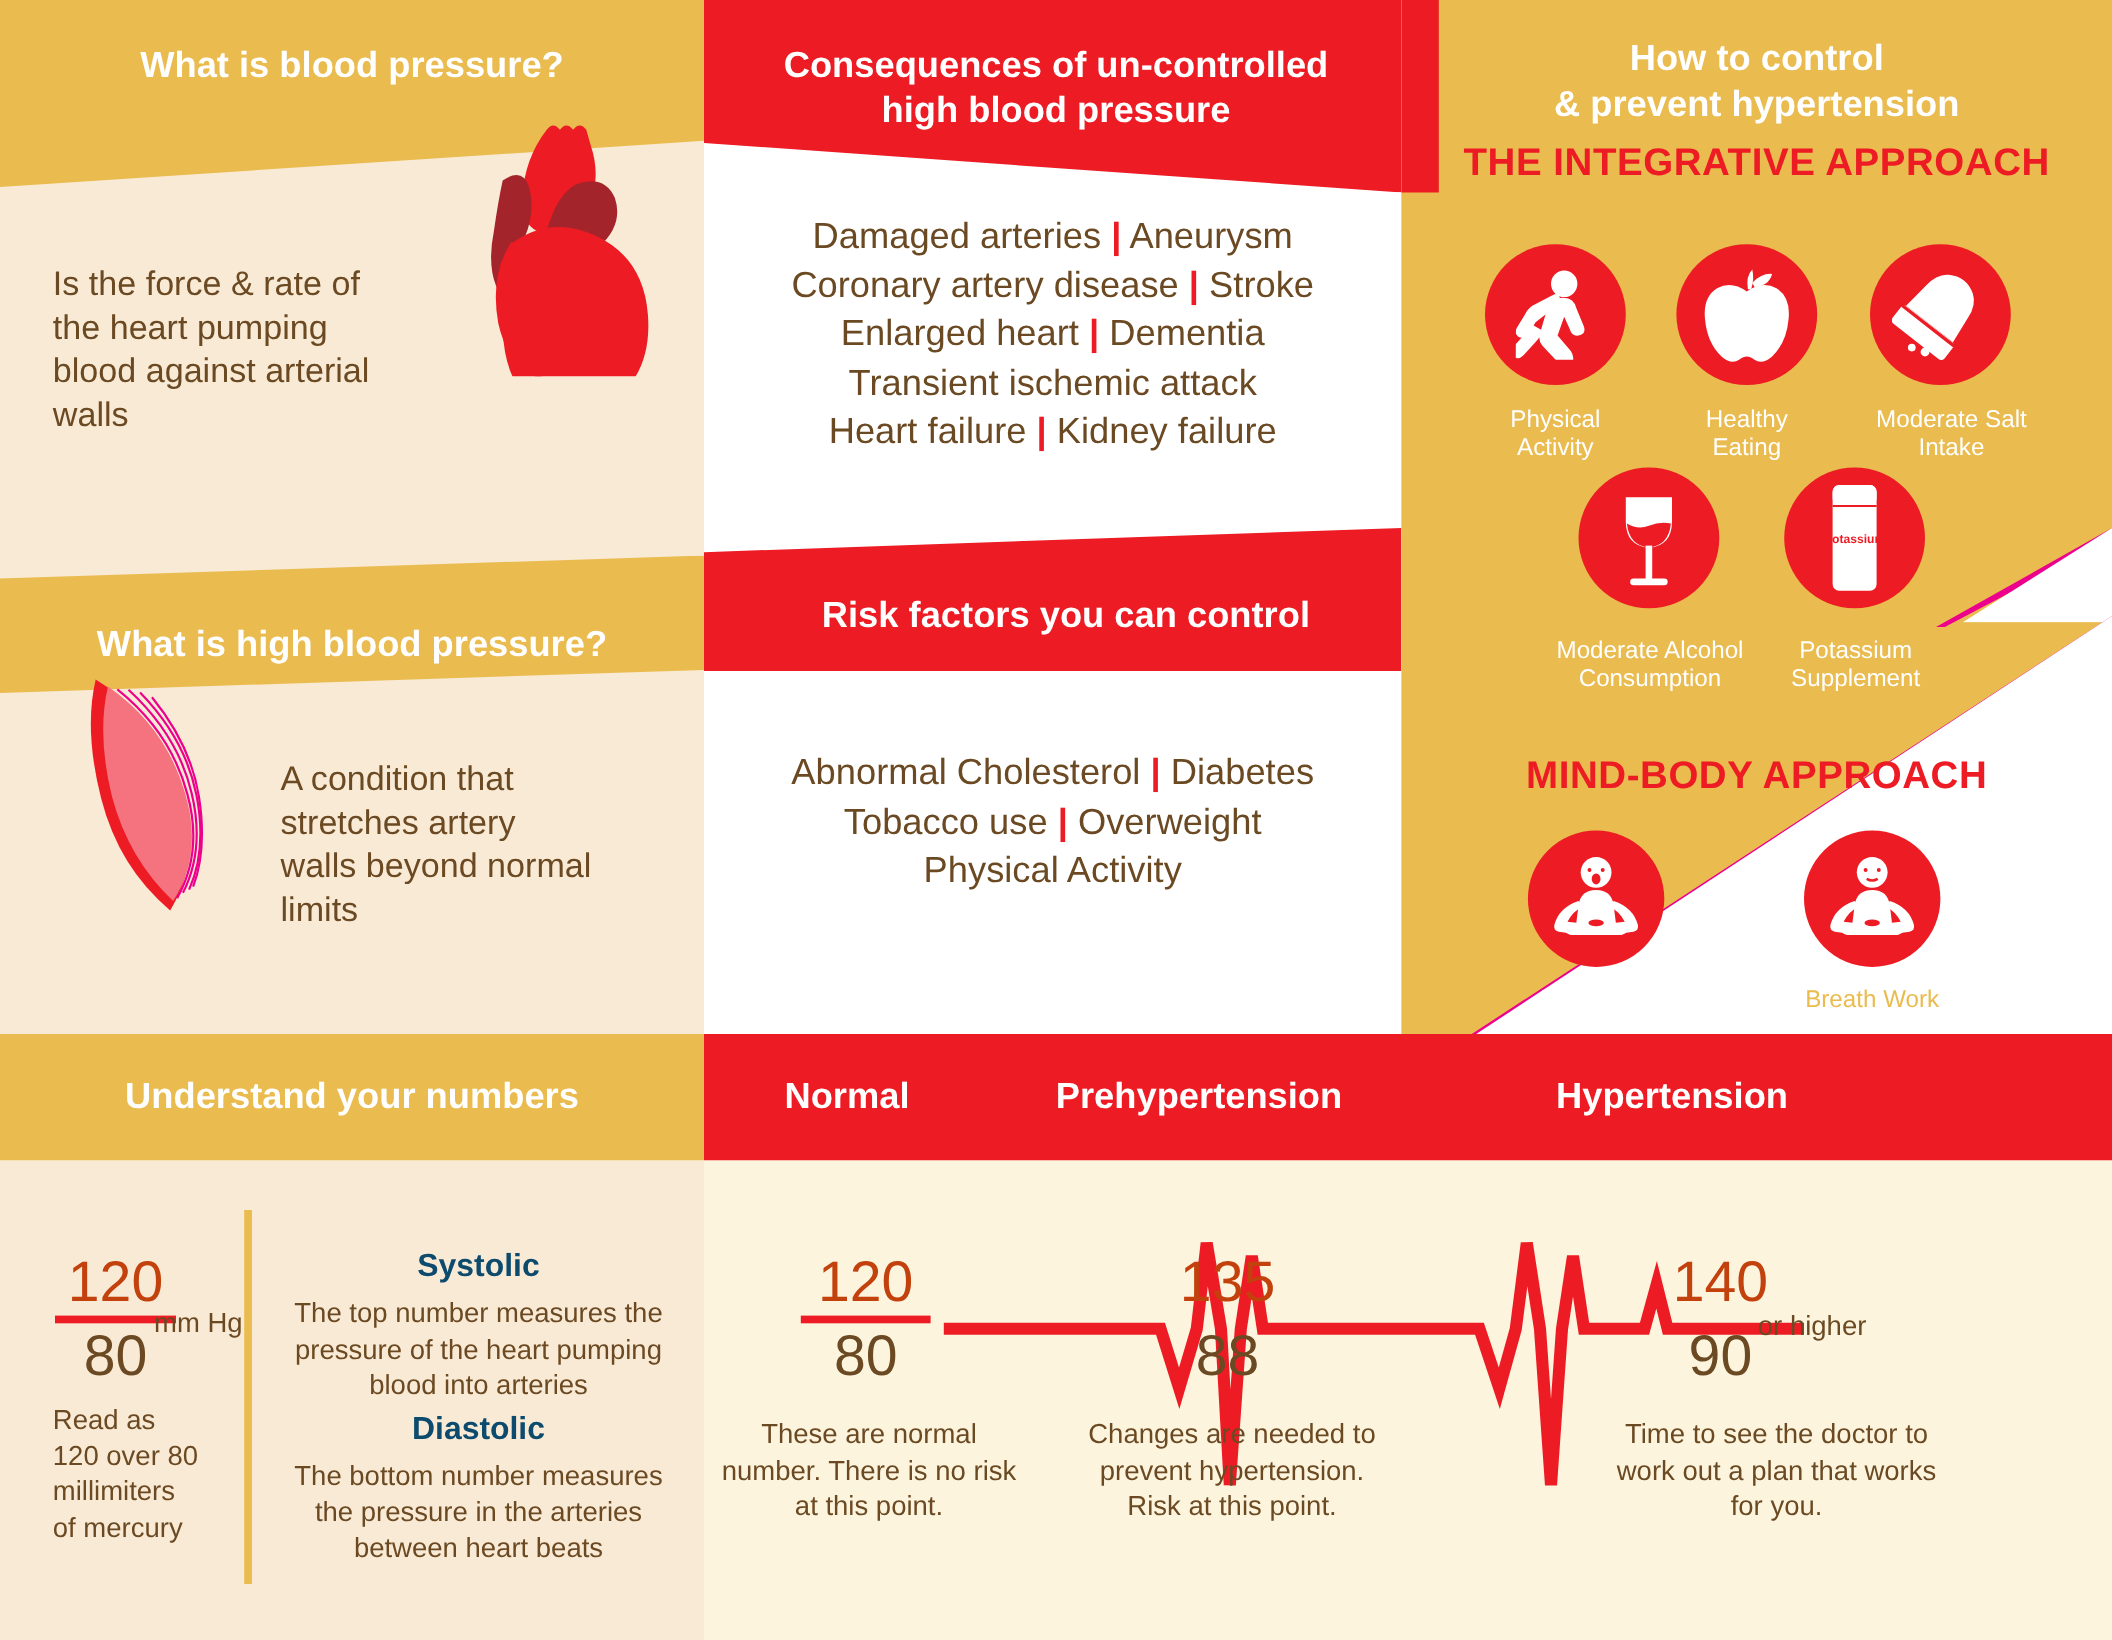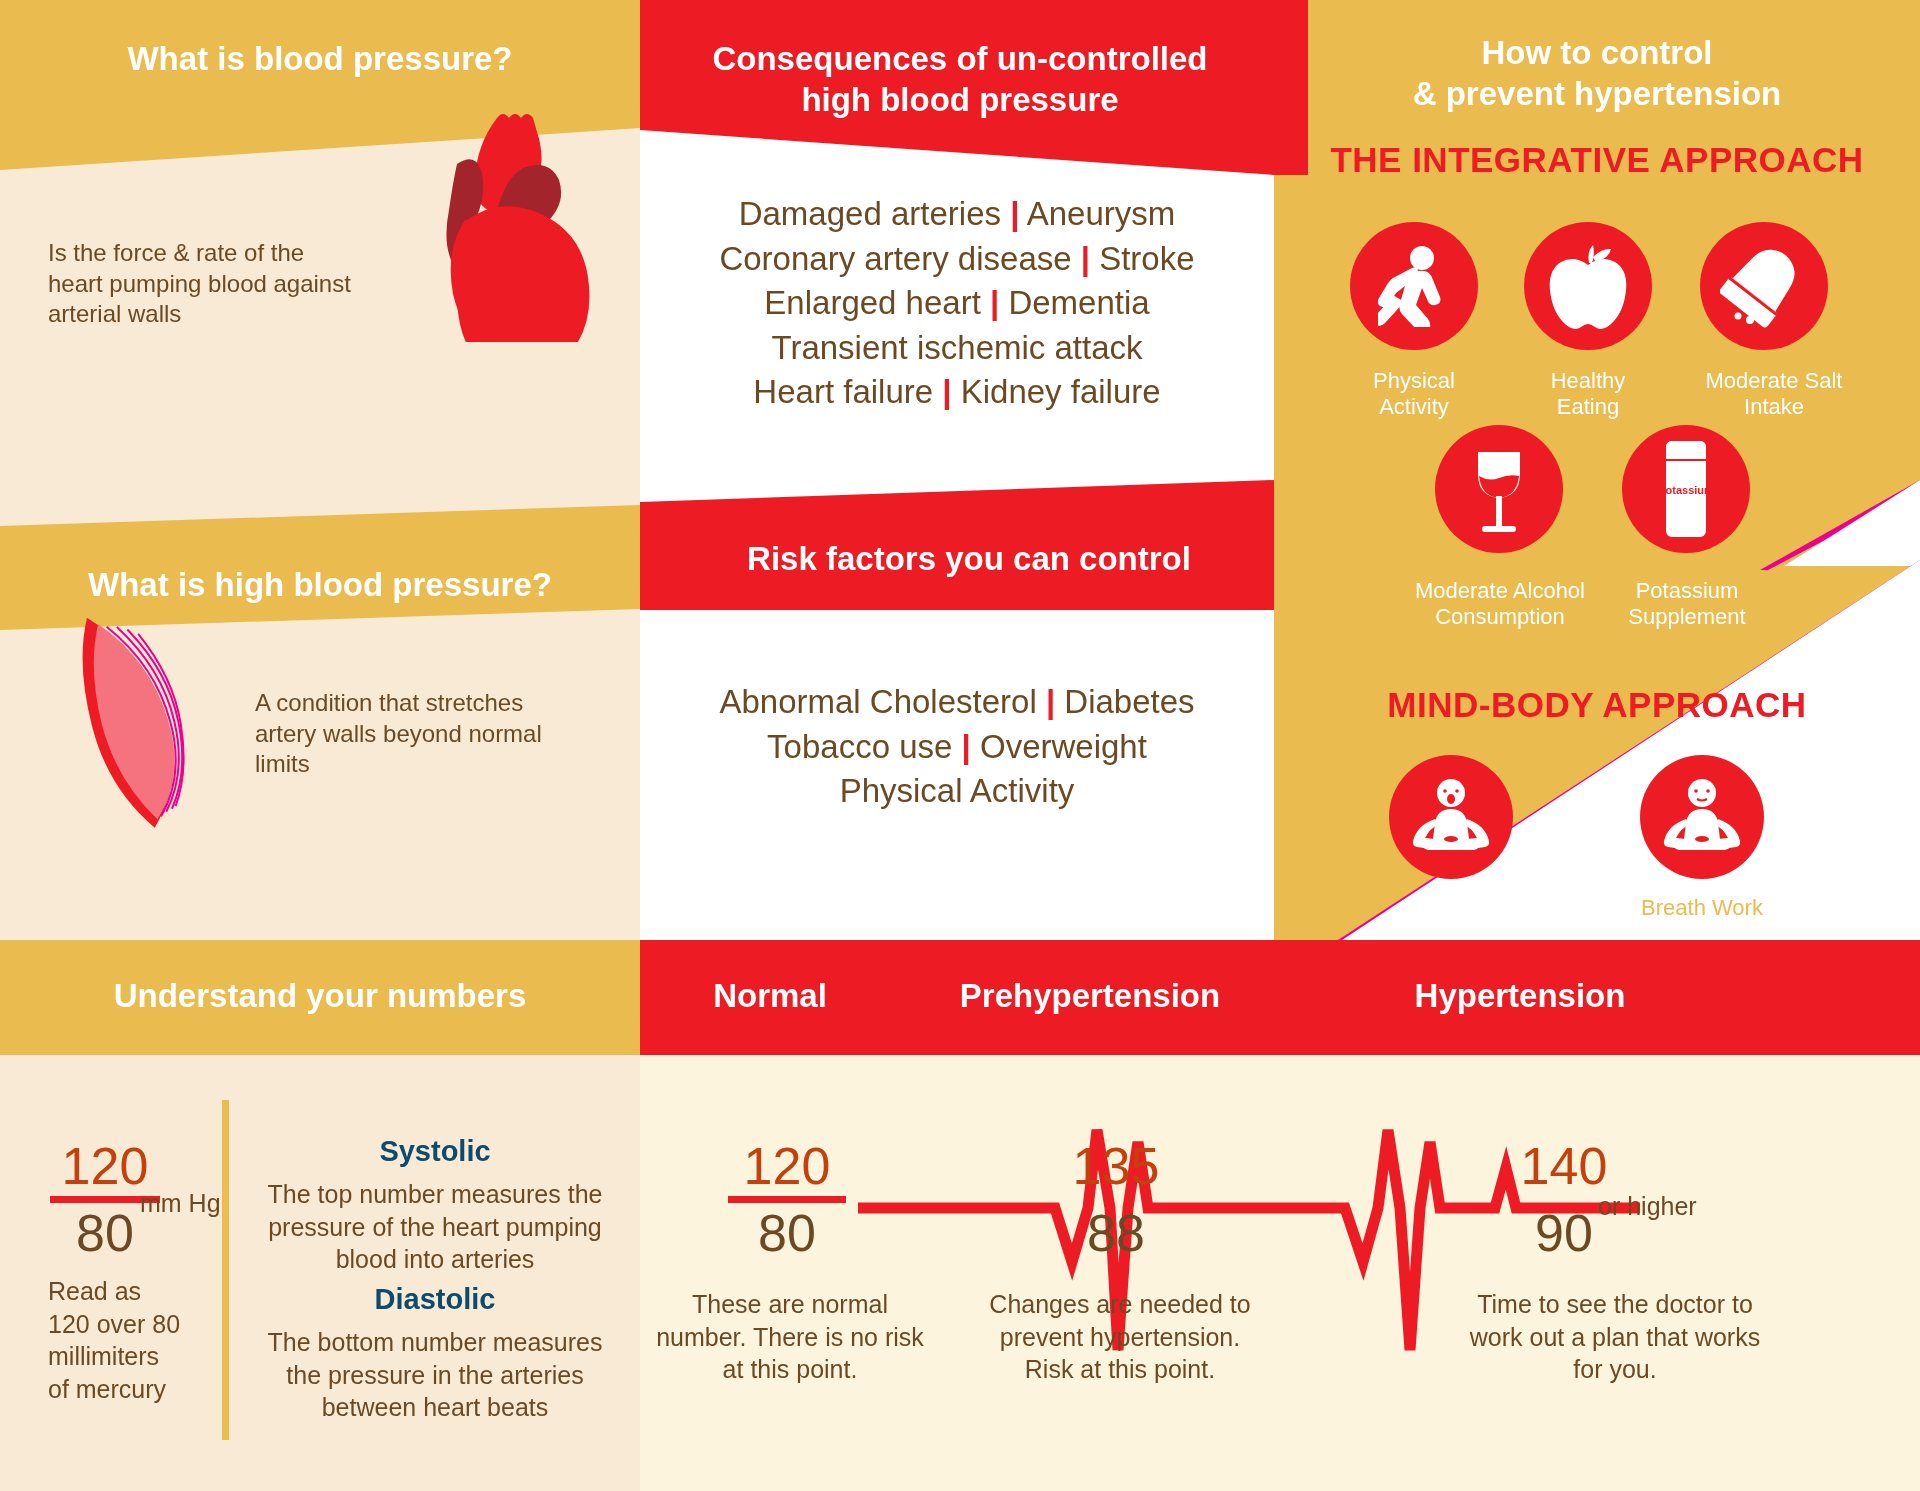--- a/index.html
+++ b/index.html
@@ -37,21 +37,21 @@
     clip-path:polygon(100% 0,100% 100%,14px 100%);}
 
   
   .bottom-gold{left:0;top:940px;width:640px;height:115px;background:#eabb4e;}
   .bottom-red{left:640px;top:940px;width:1280px;height:115px;background:#ed1c24;}
   .bottom-left-bg{left:0;top:1055px;width:640px;height:436px;background:#f9ead5;}
   .bottom-right-bg{left:640px;top:1055px;width:1280px;height:436px;background:#fdf4de;}
 
   
   .t-panel-head{font-size:33px;font-weight:bold;color:#fff;}
-  .t-body{font-size:24px;color:#6b4a23;line-height:1.28;}
+  .t-body{font-size:31px;color:#6b4a23;line-height:1.28;}
   .t-list{font-size:33px;color:#6b4a23;line-height:1.35;}
   .sep{color:#ed1c24;font-weight:bold;}
 
   .t-sub-red{font-size:35px;font-weight:bold;color:#ed1c24;letter-spacing:0.5px;}
   .t-icon-label{font-size:22px;color:#ffffff;line-height:1.2;}
   .t-icon-label.gold{color:#eabb4e;}
 
   
   .circle{border-radius:50%;background:#ed1c24;display:flex;align-items:center;justify-content:center;}
 
@@ -131,21 +131,21 @@
     <div><span>Abnormal Cholesterol</span> <span class="sep">|</span> <span>Diabetes</span></div>
     <div><span>Tobacco use</span> <span class="sep">|</span> <span>Overweight</span></div>
     <div><span>Physical Activity</span></div>
   </div>
 
   <div class="abs t-panel-head ctr" style="left:1274px;top:32px;width:646px;line-height:1.25;">
     <div>How to control</div>
     <div>&amp; prevent hypertension</div>
   </div>
 
-  <div class="abs t-sub-red ctr" style="left:1274px;top:140px;width:646px;">THE INTEGRATIVE APPROACH</div>
+  <div class="abs t-sub-red ctr" style="left:1274px;top:128px;width:646px;">THE INTEGRATIVE APPROACH</div>
 
   <div class="abs circle" style="left:1350px;top:222px;width:128px;height:128px;">
     <svg width="72" height="82" viewBox="0 0 72 82">
       <circle cx="44" cy="13" r="12" fill="#fff"></circle>
       <path d="M40 26 q12 -2 15 9 l7 17 q2 7 -5 8 q-6 1 -8 -6 l-5 -11 l-6 17 l12 14 q3 4 2 9 l-3 19 q-1 7 -8 6 q-6 -1 -5 -8 l2 -16 l-14 -15 q-4 -5 -2 -11 l5 -17 l-9 7 l-7 11 q-4 5 -9 2 q-4 -3 -1 -8 l9 -15 q2 -3 5 -5 l17 -9 q3 -2 7 -2 z" fill="#fff"></path>
       <path d="M25 56 q-3 6 -7 10 l-11 12 q-5 5 -9 1 q-4 -4 0 -9 l10 -11 l5 -10 z" fill="#fff"></path>
     </svg>
   </div>
   <div class="abs t-icon-label ctr" style="left:1340px;top:368px;width:148px;">
     <div>Physical</div>

